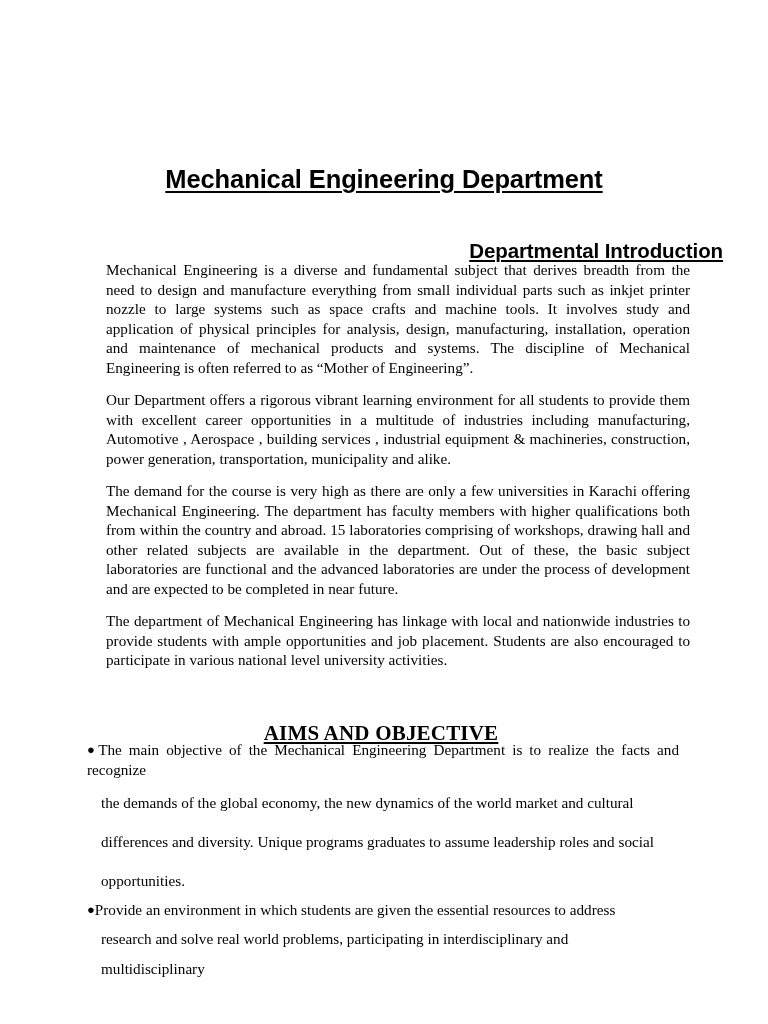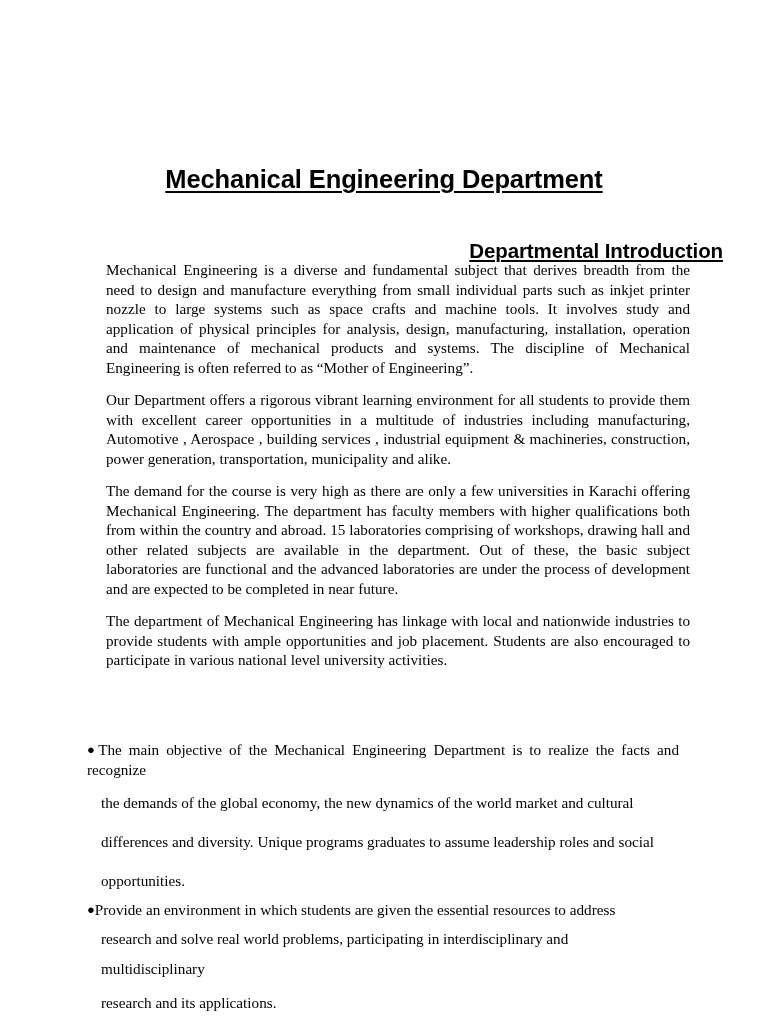--- a/index.html
+++ b/index.html
@@ -140,32 +140,32 @@
 
   <h2 class="section-title-sans">Departmental Introduction</h2>
 
   <div class="body-block">
     <p class="body-para">Mechanical Engineering is a diverse and fundamental subject that derives breadth from the need to design and manufacture everything from small individual parts such as inkjet printer nozzle to large systems such as space crafts and machine tools. It involves study and application of physical principles for analysis, design, manufacturing, installation, operation and maintenance of mechanical products and systems. The discipline of Mechanical Engineering is often referred to as “Mother of Engineering”.</p>
     <p class="body-para">Our Department offers a rigorous vibrant learning environment for all students to provide them with excellent career opportunities in a multitude of industries including manufacturing, Automotive , Aerospace , building services , industrial equipment &amp; machineries, construction, power generation, transportation, municipality and alike.</p>
     <p class="body-para">The demand for the course is very high as there are only a few universities in Karachi offering Mechanical Engineering. The department has faculty members with higher qualifications both from within the country and abroad. 15 laboratories comprising of workshops, drawing hall and other related subjects are available in the department. Out of these, the basic subject laboratories are functional and the advanced laboratories are under the process of development and are expected to be completed in near future.</p>
     <p class="body-para">The department of Mechanical Engineering has linkage with local and nationwide industries to provide students with ample opportunities and job placement. Students are also encouraged to participate in various national level university activities.</p>
   </div>
 
+  <h2 class="section-title-serif">AIMS AND OBJECTIVE</h2>
 
   <div class="aims-block">
 
     <div class="bullet-item" id="bullet-1">
       <p class="bullet-head"><span class="bullet-glyph">●</span><span>The main objective of the Mechanical Engineering Department is to realize the facts and recognize</span></p>
       <p class="bullet-cont">the demands of the global economy, the new dynamics of the world market and cultural</p>
       <p class="bullet-cont">differences and diversity. Unique programs graduates to assume leadership roles and social</p>
       <p class="bullet-cont">opportunities.</p>
     </div>
 
 
     <div class="bullet-item" id="bullet-3">
       <p class="bullet-head"><span class="bullet-glyph">●</span><span>Provide an environment in which students are given the essential resources to address</span></p>
       <p class="bullet-cont">research and solve real world problems, participating in interdisciplinary and multidisciplinary</p>
-      <p class="bullet-cont">research and its applications.</p>
     </div>
 
   </div>
 
 </div>
 
 </body></html>

